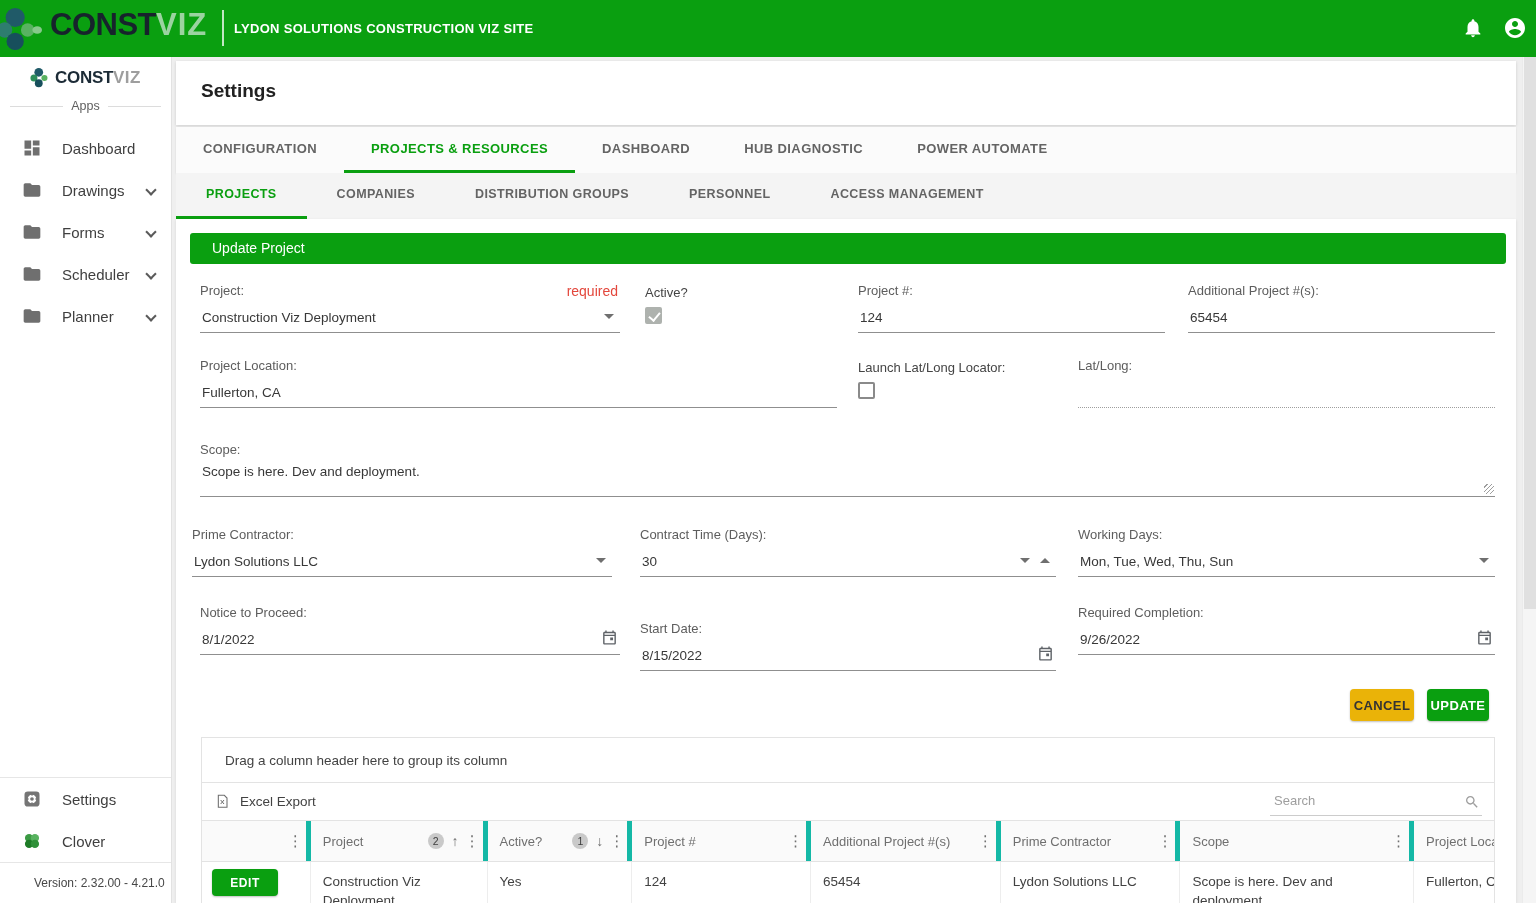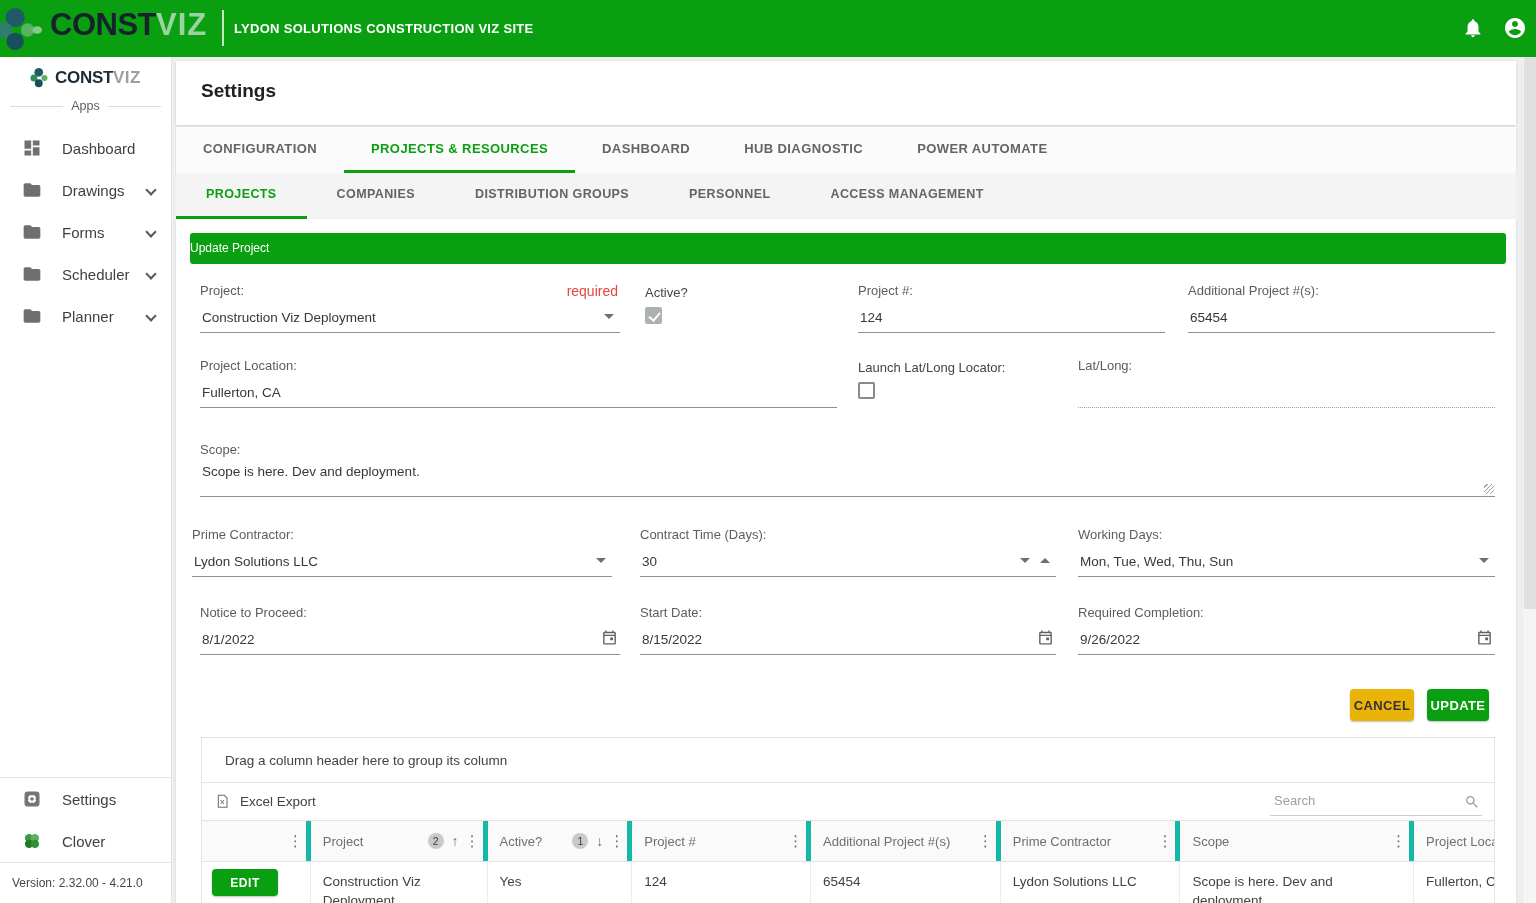--- a/index.html
+++ b/index.html
@@ -26,37 +26,37 @@
   .sb-brand .b2 { color:#9e9e9e; font-weight:600; letter-spacing:0.5px; }
   .sb-apps { position:absolute; left:0; top:40px; width:100%; height:18px; display:flex; align-items:center; gap:8px; padding:0 10px; }
   .sb-apps .line { flex:1; height:1px; background:#dcdcdc; }
   .sb-apps .txt { font-size:12.5px; color:#5f5f5f; }
   .sb-nav { position:absolute; left:0; top:70px; width:100%; }
   .sb-item { position:relative; height:42px; display:flex; align-items:center; padding-left:22px; cursor:pointer; }
   .sb-item svg { width:20px; height:20px; flex:0 0 auto; }
   .sb-item .sb-lbl { margin-left:20px; font-size:15px; color:#3f3f3f; }
   .sb-chev { position:absolute; right:16px; top:17px; width:8px; height:8px; border-right:2px solid #5a5a5a; border-bottom:2px solid #5a5a5a; transform:rotate(45deg); }
   .side-footer { position:absolute; left:0; top:720px; width:100%; border-top:1px solid #e6e6e6; background:#fff; }
-  .version-box { border-top:1px solid #e6e6e6; padding:13px 0 0 12px; font-size:12px; color:#474747; height:42px; }
+  .version-box { border-top:1px solid #e6e6e6; padding:13px 0 0 34px; font-size:12px; color:#474747; height:42px; }
 
   
   .main { position:absolute; left:172px; top:57px; width:1350px; height:846px; }
   .card { background:#ffffff; box-shadow:0 1px 3px rgba(0,0,0,0.14); }
   .settings-card { position:absolute; left:4px; top:4px; width:1340px; height:64px; }
   .page-title { position:absolute; left:25px; top:19px; font-size:19px; font-weight:600; color:#212121; }
 
   .tabs-row { position:absolute; left:4px; top:70px; width:1340px; height:46px; background:#fbfbfb; box-shadow:0 1px 2px rgba(0,0,0,0.10); display:flex; padding-left:0; }
   .tab { padding:0 27px; line-height:43px; font-size:13px; font-weight:600; letter-spacing:0.4px; color:#646464; border-bottom:3px solid transparent; cursor:pointer; white-space:nowrap; }
   .tab.active { color:#0a9f10; border-bottom-color:#0a9f10; }
   .subtabs-row { position:absolute; left:4px; top:116px; width:1340px; height:46px; background:#f4f4f4; display:flex; padding-left:0; }
   .subtab { padding:0 30px; line-height:43px; font-size:12.5px; font-weight:600; letter-spacing:0.4px; color:#646464; border-bottom:3px solid transparent; cursor:pointer; white-space:nowrap; }
   .subtab.active { color:#0a9f10; border-bottom-color:#0a9f10; }
 
   .form-area { position:absolute; left:4px; top:162px; width:1340px; height:684px; background:#ffffff; overflow:hidden; box-shadow:0 1px 3px rgba(0,0,0,0.10); }
-  .banner { position:absolute; left:14px; top:14px; width:1316px; height:31px; background:#0a9f10; border-radius:3px; color:#ffffff; font-size:12px; line-height:31px; }
+  .banner { position:absolute; left:14px; top:14px; width:1316px; height:31px; background:#0a9f10; border-radius:3px; color:#ffffff; font-size:14px; line-height:31px; padding-left:22px; }
 
   .field { position:absolute; height:50px; border-bottom:1px solid #8f8f8f; }
   .field.dotted { border-bottom:1px dotted #9e9e9e; }
   .f-lbl { position:absolute; left:0; top:0; font-size:13px; color:#5d5d5d; white-space:nowrap; }
   .f-val { position:absolute; left:2px; bottom:7px; font-size:13.5px; color:#383838; white-space:nowrap; }
   .f-req { position:absolute; right:2px; top:0; font-size:14px; color:#e3473c; }
   .caret-dn { position:absolute; width:0; height:0; border-left:5px solid transparent; border-right:5px solid transparent; border-top:5px solid #6f6f6f; right:6px; bottom:13px; cursor:pointer; }
   .caret-up { position:absolute; width:0; height:0; border-left:5px solid transparent; border-right:5px solid transparent; border-bottom:5px solid #6f6f6f; bottom:13px; cursor:pointer; }
   .cal-ico { position:absolute; right:2px; bottom:8px; width:17px; height:17px; cursor:pointer; }
   .check-field { position:absolute; }
@@ -295,21 +295,21 @@
         <span class="caret-dn"></span>
       </div>
 
       <div class="field" style="left:24px; top:386px; width:420px;">
         <span class="f-lbl">Notice to Proceed:</span>
         <span class="f-val">8/1/2022</span>
         <span class="cal-ico"><svg viewBox="0 0 24 24" fill="#5f6368">
               <path d="M19 4h-1V2h-2v2H8V2H6v2H5c-1.1 0-2 .9-2 2v14c0 1.1.9 2 2 2h14c1.1 0 2-.9 2-2V6c0-1.1-.9-2-2-2zm0 16H5V10h14v10zM5 8V6h14v2H5zm8 4h4v4h-4v-4z"></path>
             </svg></span>
       </div>
-      <div class="field" style="left:464px; top:386px; width:416px;">
+      <div class="field" style="left:464px; top:402px; width:416px;">
         <span class="f-lbl">Start Date:</span>
         <span class="f-val">8/15/2022</span>
         <span class="cal-ico"><svg viewBox="0 0 24 24" fill="#5f6368">
               <path d="M19 4h-1V2h-2v2H8V2H6v2H5c-1.1 0-2 .9-2 2v14c0 1.1.9 2 2 2h14c1.1 0 2-.9 2-2V6c0-1.1-.9-2-2-2zm0 16H5V10h14v10zM5 8V6h14v2H5zm8 4h4v4h-4v-4z"></path>
             </svg></span>
       </div>
       <div class="field" style="left:902px; top:386px; width:417px;">
         <span class="f-lbl">Required Completion:</span>
         <span class="f-val">9/26/2022</span>
         <span class="cal-ico"><svg viewBox="0 0 24 24" fill="#5f6368">

